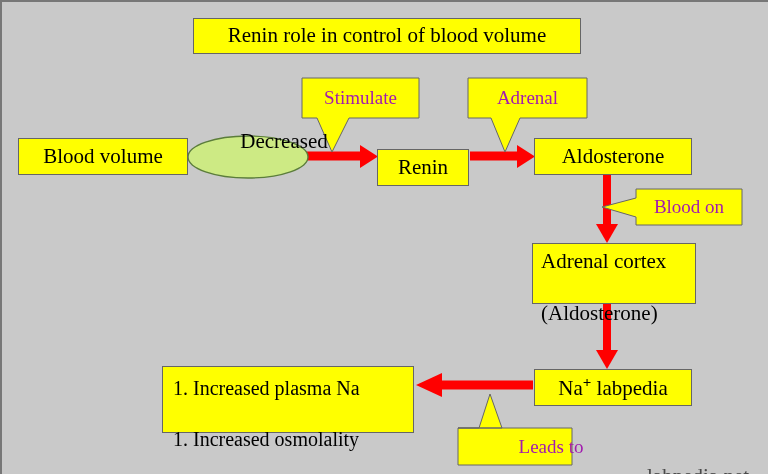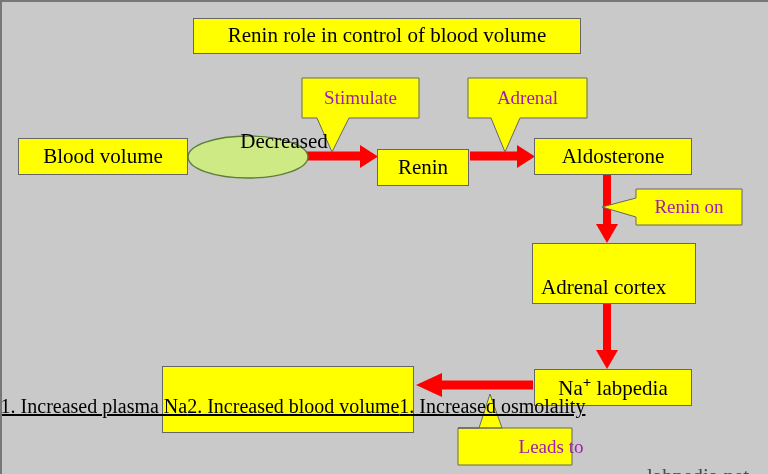--- a/index.html
+++ b/index.html
@@ -63,25 +63,24 @@
     color: #000000;
     font-size: 21px;
     display: flex;
     align-items: center;
     justify-content: center;
     white-space: pre;
     pointer-events: none;
   }
   .list-box {
     font-size: 20px;
-    flex-direction: row;
+    flex-direction: column;
     align-items: flex-start;
     justify-content: center;
     padding-left: 10px;
-    text-decoration: underline;
   }
   .list-line { display: block; margin-top: 28px; }
   .watermark {
     position: absolute;
     color: #4a4a4a;
     font-size: 21px;
     white-space: pre;
   }
   .sup {
     font-size: 0.72em;
@@ -148,21 +147,21 @@
 
   <div class="callout-label" style="left:300px; top:76px; width:117px; height:40px;">
     <span>Stimulate</span>
   </div>
 
   <div class="callout-label" style="left:466px; top:76px; width:119px; height:40px;">
     <span>Adrenal</span>
   </div>
 
   <div class="callout-label" style="left:634px; top:187px; width:106px; height:36px;">
-    <span>Renin on</span>
+    <span>Blood on</span>
   </div>
 
   <div class="callout-label" style="left:456px; top:426px; width:114px; height:37px;margin-left:36px;">
     <span>Leads to</span>
   </div>
 
   <div class="node main-box" style="left:16px; top:136px; width:170px; height:37px;">
     <span>Blood volume</span>
   </div>
 
@@ -173,29 +172,29 @@
   <div class="node main-box" style="left:375px; top:136px; width:92px; height:37px;margin-top:11px;">
     <span>Renin</span>
   </div>
 
   <div class="node main-box" style="left:532px; top:136px; width:158px; height:37px;">
     <span>Aldosterone</span>
   </div>
 
   <div class="node main-box left" style="left:530px; top:241px; width:164px; height:61px; flex-direction:column; align-items:flex-start; justify-content:center;">
     <span class="list-line">Adrenal cortex</span>
+    <span class="list-line">(Aldosterone)</span>
   </div>
 
   <div class="node main-box" style="left:532px; top:367px; width:158px; height:37px;">
     <span><span>Na</span><span class="sup">+</span><span> labpedia</span></span>
   </div>
 
   <div class="node list-box" style="left:160px; top:364px; width:252px; height:67px;">
     <span class="list-line">1. Increased plasma Na</span>
-    <span class="list-line">2. Increased blood volume</span>
     <span class="list-line">1. Increased osmolality</span>
   </div>
 
   <div class="watermark" style="left:624px; top:437px;">
     <span>labpedia.net</span>
   </div>
 
 </div>
 
 </body></html>

